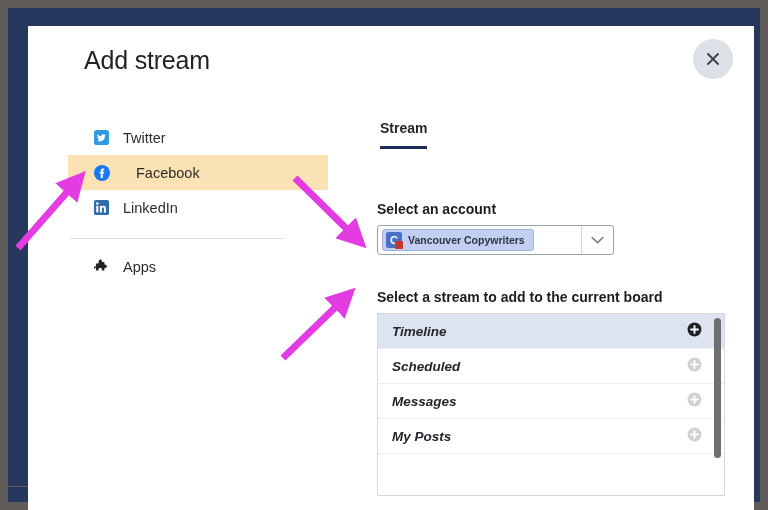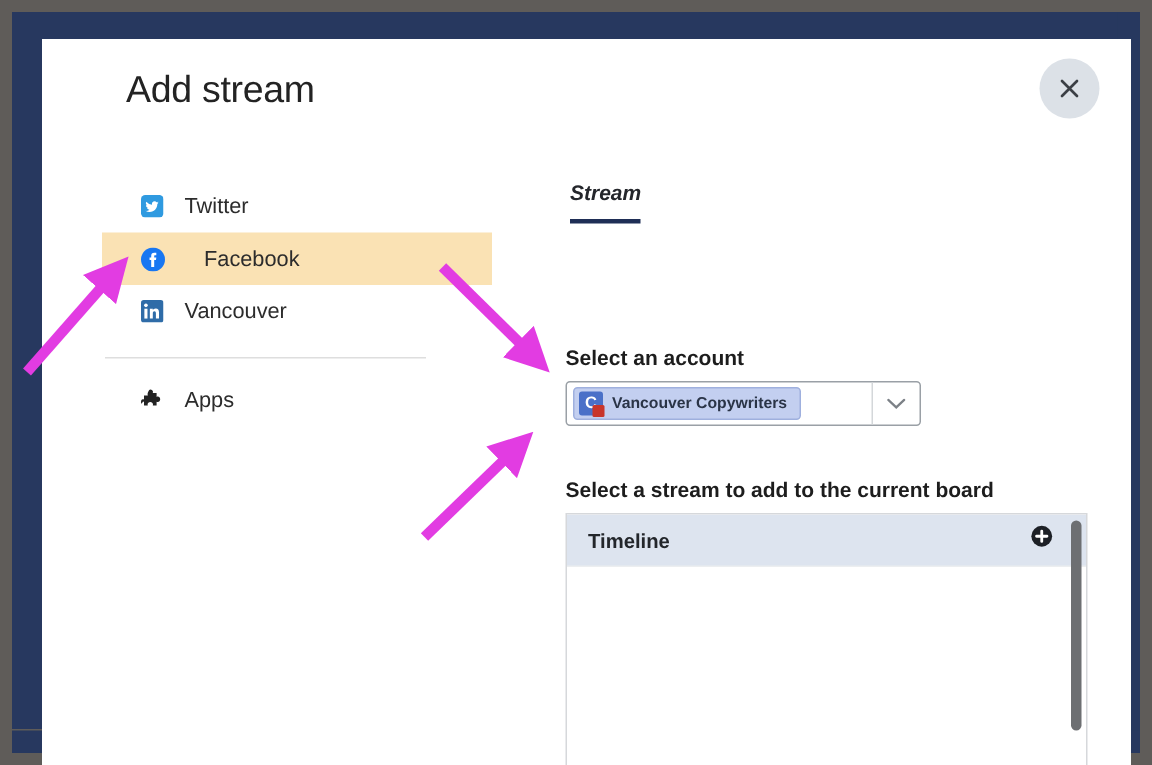--- a/index.html
+++ b/index.html
@@ -123,39 +123,38 @@
   
   .panel {
     position: absolute;
     left: 322px;
     top: 94px;
     width: 380px;
   }
   .tabs {
     display: flex;
     padding-left: 30px;
-    font-style: italic;
   }
   .tab {
     font-size: 14px;
     font-weight: bold;
     color: #24262b;
     padding-bottom: 10px;
     border-bottom: 3px solid transparent;
     cursor: pointer;
   }
   .tab.active { border-bottom-color: #1f2e56; }
 
   .field-label {
     font-size: 14px;
     font-weight: bold;
     color: #1d1d1d;
     margin-left: 27px;
   }
-  .label-account { margin-top: 81px; }
+  .label-account { margin-top: 52px; }
   .label-stream { margin-top: 34px; }
 
   .account-select {
     position: relative;
     margin-top: 8px;
     margin-left: 27px;
     width: 237px;
     height: 30px;
     background: #ffffff;
     border: 1px solid #9aa0a6;
@@ -235,20 +234,21 @@
     padding: 0 22px 0 14px;
     border-bottom: 1px solid #eceef0;
     cursor: pointer;
   }
   .stream-row:last-child { border-bottom: none; }
   .stream-row.active { background: #dde4ef; }
   .stream-name {
     font-size: 13.5px;
     font-weight: bold;
     color: #23262b;
+    font-style: italic;
   }
   .plus-icon { display: block; }
 
   .list-scrollbar {
     position: absolute;
     right: 3px;
     top: 4px;
     width: 7px;
     height: 140px;
     background: #6d6f72;
@@ -311,21 +311,21 @@
 
       <div class="nav-item">
         <span class="nav-icon">
           <svg width="15" height="15" viewBox="0 0 16 16">
             <rect x="0" y="0" width="16" height="16" rx="2" fill="#2f6ca8"></rect>
             <rect x="2.4" y="6.2" width="2.2" height="7" fill="#ffffff"></rect>
             <circle cx="3.5" cy="3.8" r="1.3" fill="#ffffff"></circle>
             <path d="M6.3 6.2h2.1v1c.3-.6 1-1.2 2.1-1.2 1.6 0 2.3 1 2.3 2.9v4.3h-2.2V9.4c0-.9-.3-1.4-1.1-1.4-.7 0-1.1.5-1.1 1.4v3.8H6.3V6.2z" fill="#ffffff"></path>
           </svg>
         </span>
-        <span class="nav-label">Vancouver</span>
+        <span class="nav-label">LinkedIn</span>
       </div>
 
 
 
       <div class="nav-divider"></div>
 
 
       <div class="nav-item">
         <span class="nav-icon">
           <svg width="16" height="15" viewBox="0 0 16 15">
@@ -366,23 +366,50 @@
         <div class="stream-row active">
           <span class="stream-name">Timeline</span>
           <span class="plus-icon">
             <svg width="15" height="15" viewBox="0 0 16 16">
               <circle cx="8" cy="8" r="7.4" fill="#1d2026"></circle>
               <path d="M8 4.3v7.4 M4.3 8h7.4" stroke="#ffffff" stroke-width="2" stroke-linecap="round"></path>
             </svg>
           </span>
         </div>
 
-
-
-
+        <div class="stream-row">
+          <span class="stream-name">Scheduled</span>
+          <span class="plus-icon">
+            <svg width="15" height="15" viewBox="0 0 16 16">
+              <circle cx="8" cy="8" r="7.4" fill="#cfd1d4"></circle>
+              <path d="M8 4.3v7.4 M4.3 8h7.4" stroke="#ffffff" stroke-width="2" stroke-linecap="round"></path>
+            </svg>
+          </span>
+        </div>
+
+        <div class="stream-row">
+          <span class="stream-name">Messages</span>
+          <span class="plus-icon">
+            <svg width="15" height="15" viewBox="0 0 16 16">
+              <circle cx="8" cy="8" r="7.4" fill="#cfd1d4"></circle>
+              <path d="M8 4.3v7.4 M4.3 8h7.4" stroke="#ffffff" stroke-width="2" stroke-linecap="round"></path>
+            </svg>
+          </span>
+        </div>
+
+
+        <div class="stream-row">
+          <span class="stream-name">My Posts</span>
+          <span class="plus-icon">
+            <svg width="15" height="15" viewBox="0 0 16 16">
+              <circle cx="8" cy="8" r="7.4" fill="#cfd1d4"></circle>
+              <path d="M8 4.3v7.4 M4.3 8h7.4" stroke="#ffffff" stroke-width="2" stroke-linecap="round"></path>
+            </svg>
+          </span>
+        </div>
 
         <div class="list-scrollbar"></div>
       </div>
     </div>
   </div>
 
   <svg class="arrows" viewBox="0 0 768 510">
     <defs>
       <marker id="ah" markerWidth="4.2" markerHeight="4.2" refX="2.1" refY="2.1" orient="auto">
         <path d="M0,0 L4.2,2.1 L0,4.2 z" fill="#e23ce2"></path>

